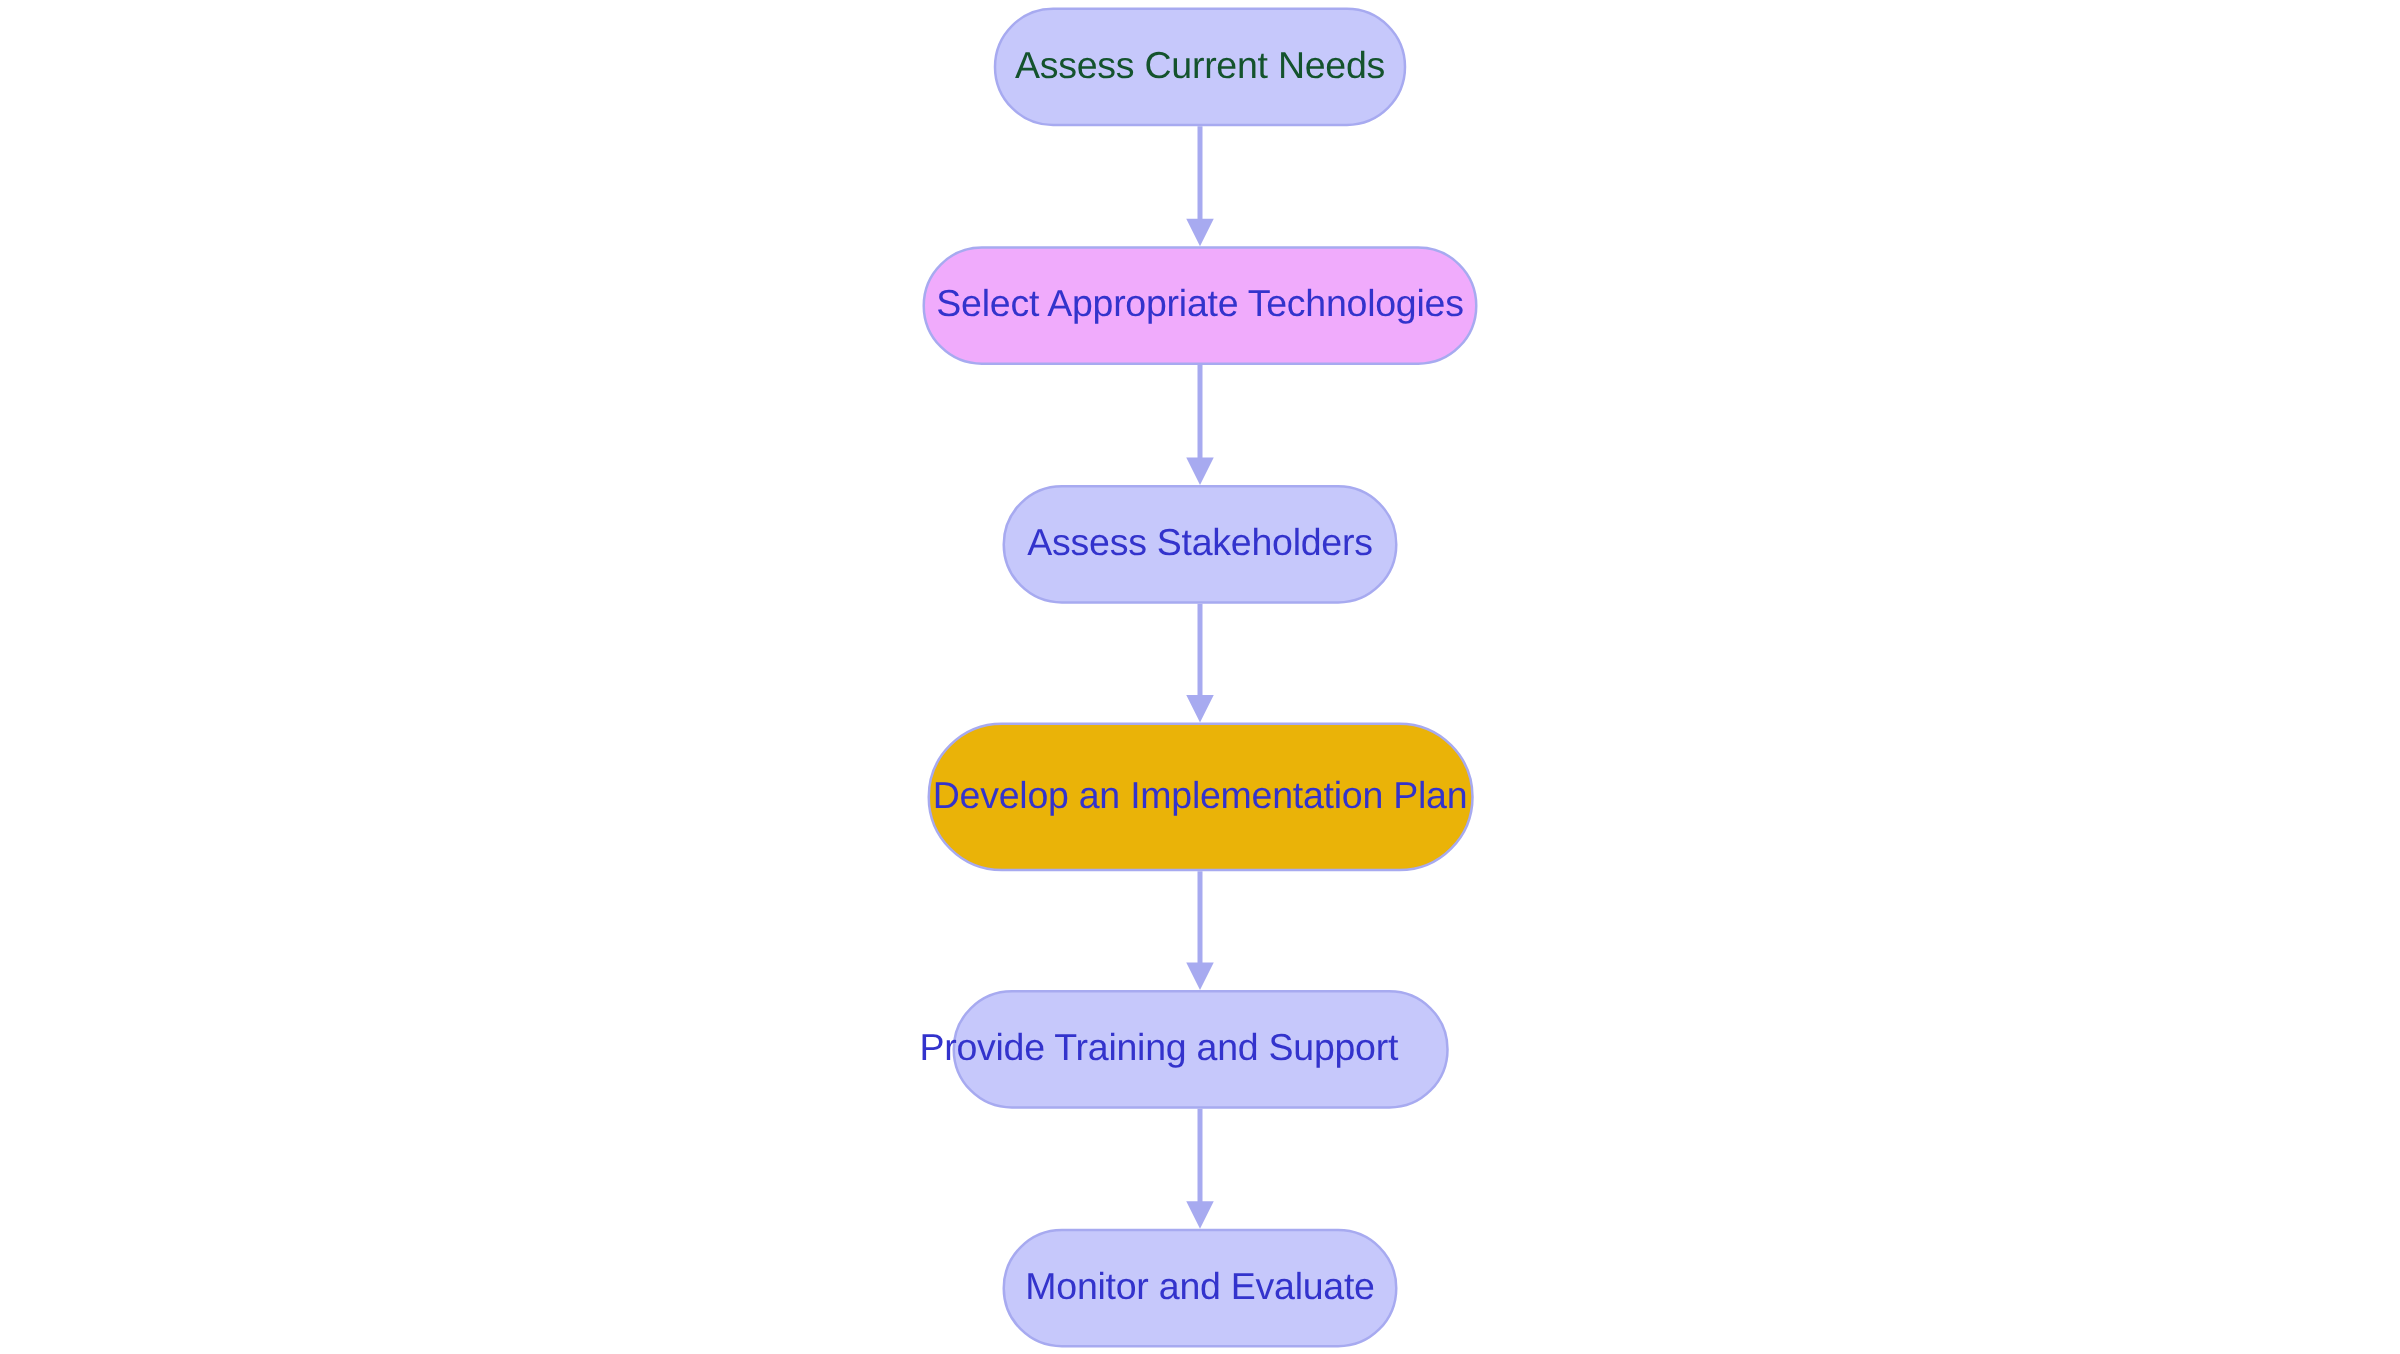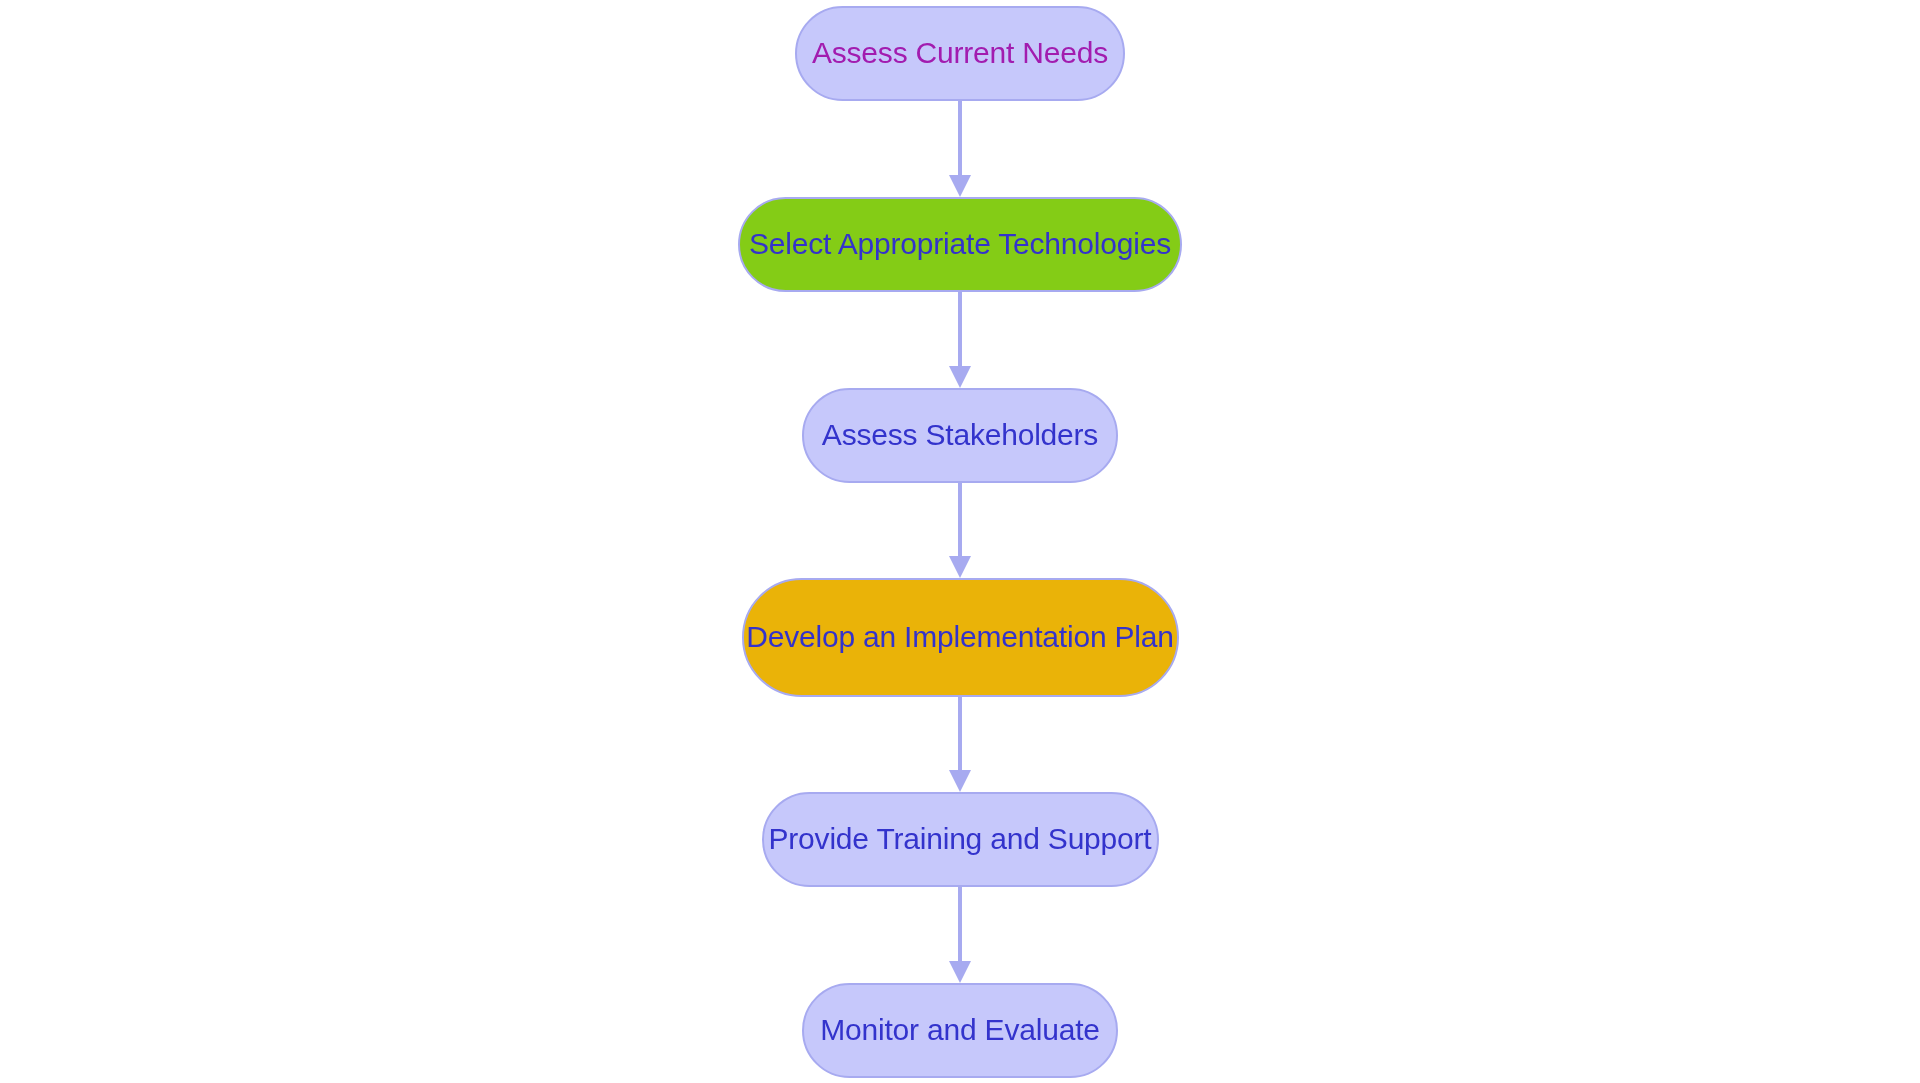--- a/index.html
+++ b/index.html
@@ -84,48 +84,48 @@
   }
 
   
 </style>
 </head>
 <body>
 
 <div id="flow-root">
   <div class="flow-column" id="flow-column" style="padding-top: 5.5px;">
       <div class="flow-node" style="width: 330px; height: 95px; background: rgb(198, 200, 251); border-color: rgb(167, 170, 240);">
-        <span class="flow-node-label" style="color: #a21caf;">Assess Current Needs</span>
+        <span class="flow-node-label" style="color: #14532d;">Assess Current Needs</span>
       </div>
       <div class="flow-connector" style="height: 96px;">
         <div class="conn-line" style="height: 76px; background: rgb(167, 170, 240);"></div>
         <div class="conn-head" style="border-top-color: rgb(167, 170, 240);"></div>
       </div>
-      <div class="flow-node" style="width: 444px; height: 95px; background: #84cc16; border-color: rgb(167, 170, 240);">
+      <div class="flow-node" style="width: 444px; height: 95px; background: #f0abfc; border-color: rgb(167, 170, 240);">
         <span class="flow-node-label" style="color: rgb(51, 51, 204);">Select Appropriate Technologies</span>
       </div>
       <div class="flow-connector" style="height: 96px;">
         <div class="conn-line" style="height: 76px; background: rgb(167, 170, 240);"></div>
         <div class="conn-head" style="border-top-color: rgb(167, 170, 240);"></div>
       </div>
       <div class="flow-node" style="width: 316px; height: 95px; background: rgb(198, 200, 251); border-color: rgb(167, 170, 240);">
         <span class="flow-node-label" style="color: rgb(51, 51, 204);">Assess Stakeholders</span>
       </div>
       <div class="flow-connector" style="height: 95px;">
         <div class="conn-line" style="height: 75px; background: rgb(167, 170, 240);"></div>
         <div class="conn-head" style="border-top-color: rgb(167, 170, 240);"></div>
       </div>
       <div class="flow-node" style="width: 437px; height: 119px; background: #eab308; border-color: rgb(167, 170, 240);">
         <span class="flow-node-label" style="color: rgb(51, 51, 204);">Develop an Implementation Plan</span>
       </div>
       <div class="flow-connector" style="height: 95px;">
         <div class="conn-line" style="height: 75px; background: rgb(167, 170, 240);"></div>
         <div class="conn-head" style="border-top-color: rgb(167, 170, 240);"></div>
       </div>
-      <div class="flow-node" style="width: 397px; height: 95px; background: rgb(198, 200, 251); border-color: rgb(167, 170, 240);">
+      <div class="flow-node" style="width: 397px; height: 95px; background: rgb(198, 200, 251); border-color: rgb(167, 170, 240); justify-content: flex-end;">
         <span class="flow-node-label" style="color: rgb(51, 51, 204);">Provide Training and Support</span>
       </div>
       <div class="flow-connector" style="height: 96px;">
         <div class="conn-line" style="height: 76px; background: rgb(167, 170, 240);"></div>
         <div class="conn-head" style="border-top-color: rgb(167, 170, 240);"></div>
       </div>
       <div class="flow-node" style="width: 316px; height: 95px; background: rgb(198, 200, 251); border-color: rgb(167, 170, 240); align-items: center;">
         <span class="flow-node-label" style="color: rgb(51, 51, 204);">Monitor and Evaluate</span>
       </div>
     </div>

